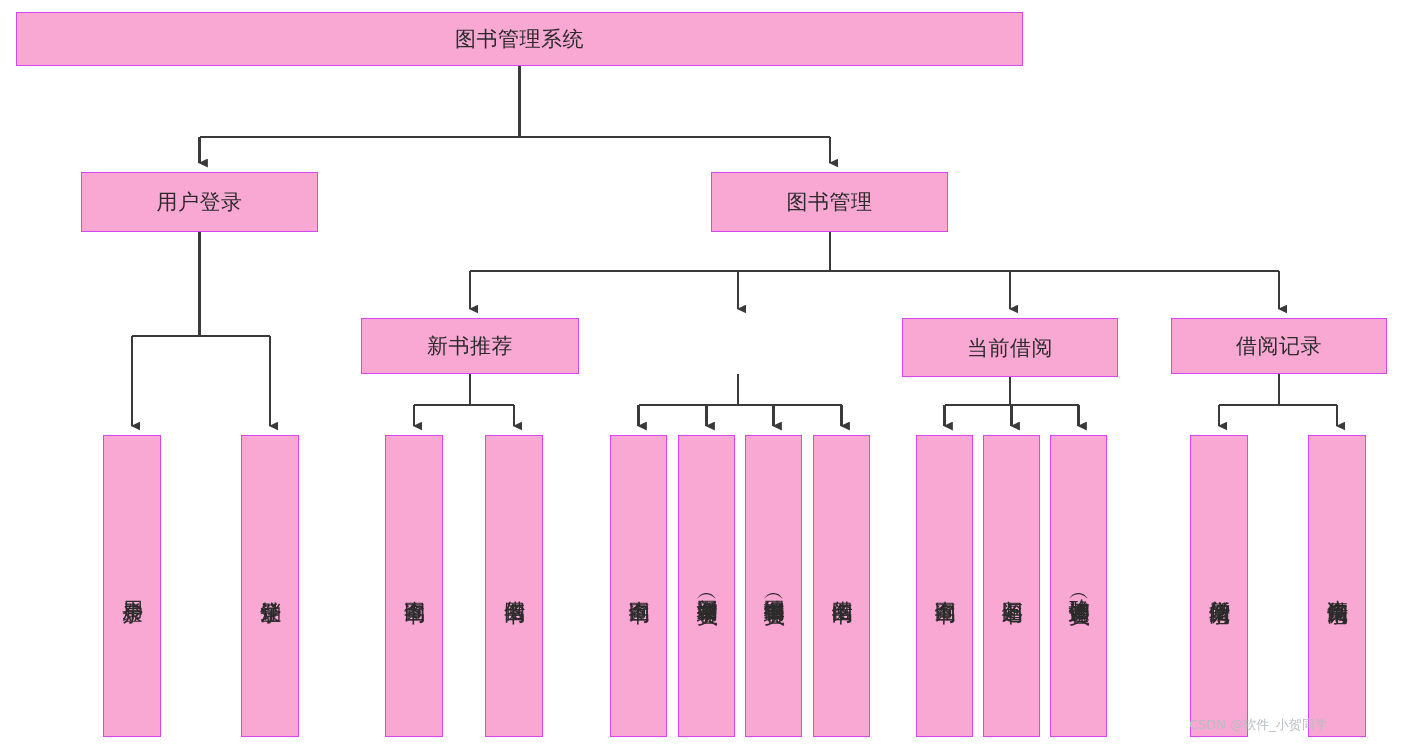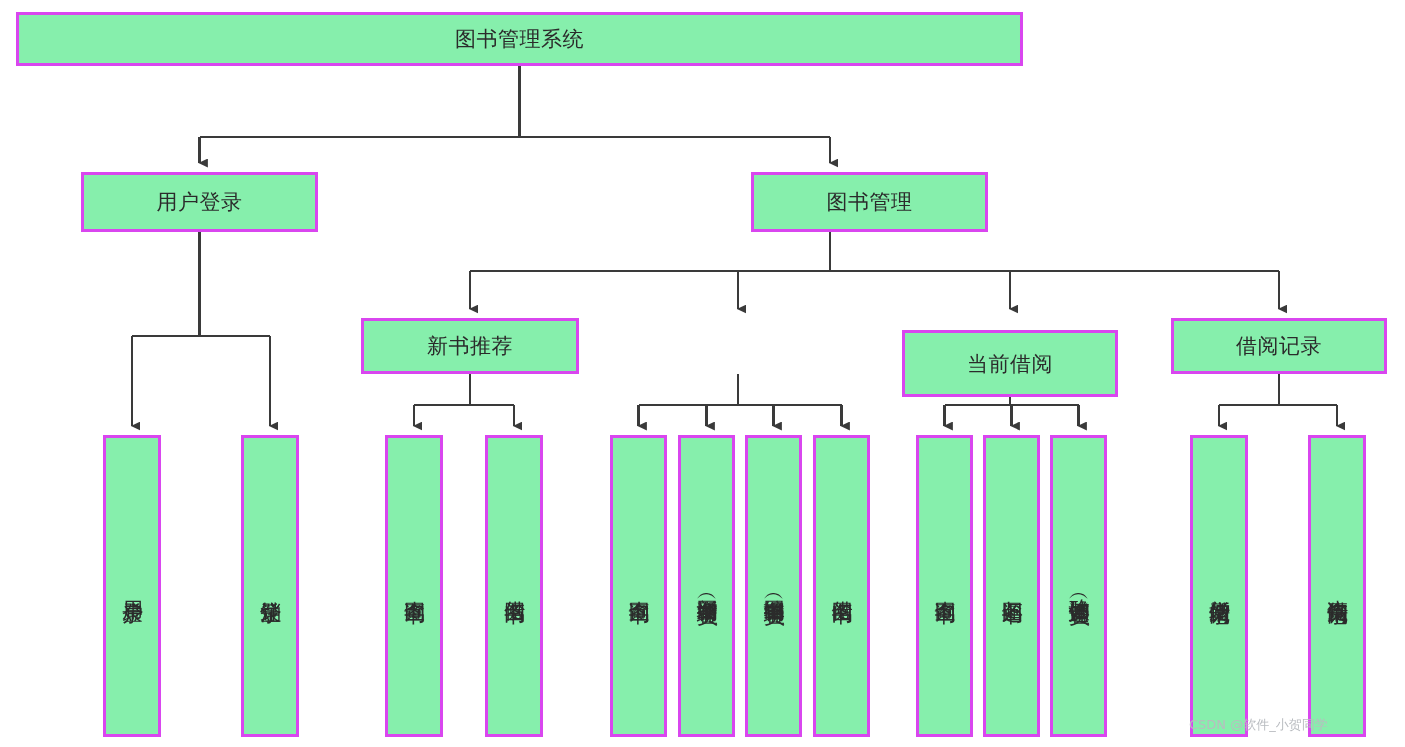--- a/index.html
+++ b/index.html
@@ -20,22 +20,22 @@
   #edges-layer {
     position: absolute;
     left: 0;
     top: 0;
     width: 1405px;
     height: 747px;
   }
   .node {
     position: absolute;
     box-sizing: border-box;
-    border: 3px solid #d946ef;
-    background: #86efac;
+    border: 1px solid #d946ef;
+    background: #f9a8d4;
     display: flex;
     align-items: center;
     justify-content: center;
     color: #2b2b2b;
   }
   .node.horiz {
     font-size: 21px;
     letter-spacing: 0.5px;
   }
   .node.vert {
@@ -120,28 +120,28 @@
     </g>
   </svg>
 
   <div class="node horiz" style="left:16px; top:12px; width:1007px; height:54px;">
     <span>图书管理系统</span>
   </div>
 
   <div class="node horiz" style="left:81px; top:172px; width:237px; height:60px;">
     <span>用户登录</span>
   </div>
-  <div class="node horiz" style="left:711px; top:172px; width:237px; height:60px;margin-left:40px;">
+  <div class="node horiz" style="left:711px; top:172px; width:237px; height:60px;">
     <span>图书管理</span>
   </div>
 
   <div class="node horiz" style="left:361px; top:318px; width:218px; height:56px;">
     <span>新书推荐</span>
   </div>
-  <div class="node horiz" style="left:902px; top:330px; width:216px; height:67px;">
+  <div class="node horiz" style="left:902px; top:318px; width:216px; height:59px;">
     <span>当前借阅</span>
   </div>
   <div class="node horiz" style="left:1171px; top:318px; width:216px; height:56px;">
     <span>借阅记录</span>
   </div>
 
   <div class="node vert" style="left:103px; top:435px; width:58px; height:302px;">
     <span class="vlabel">用户登录</span>
   </div>
   <div class="node vert" style="left:241px; top:435px; width:58px; height:302px;">

